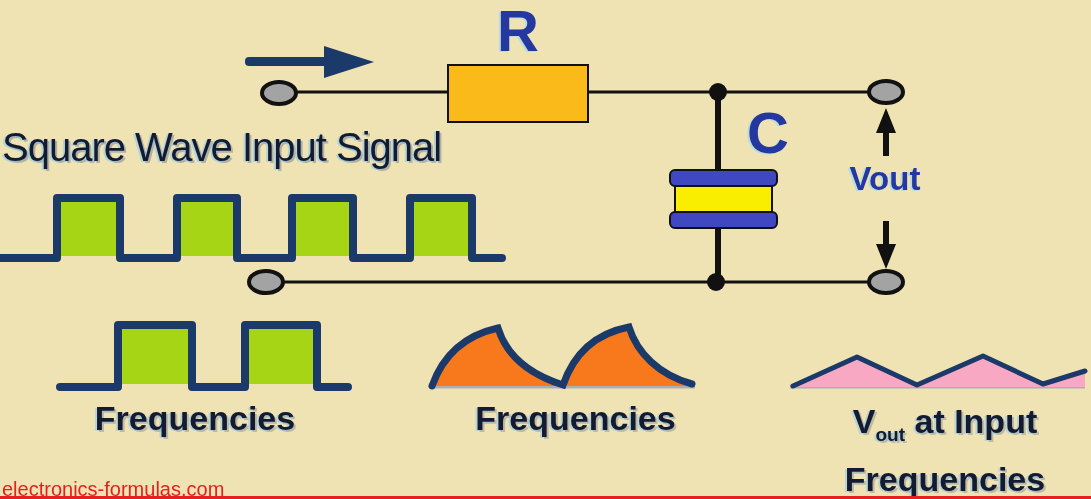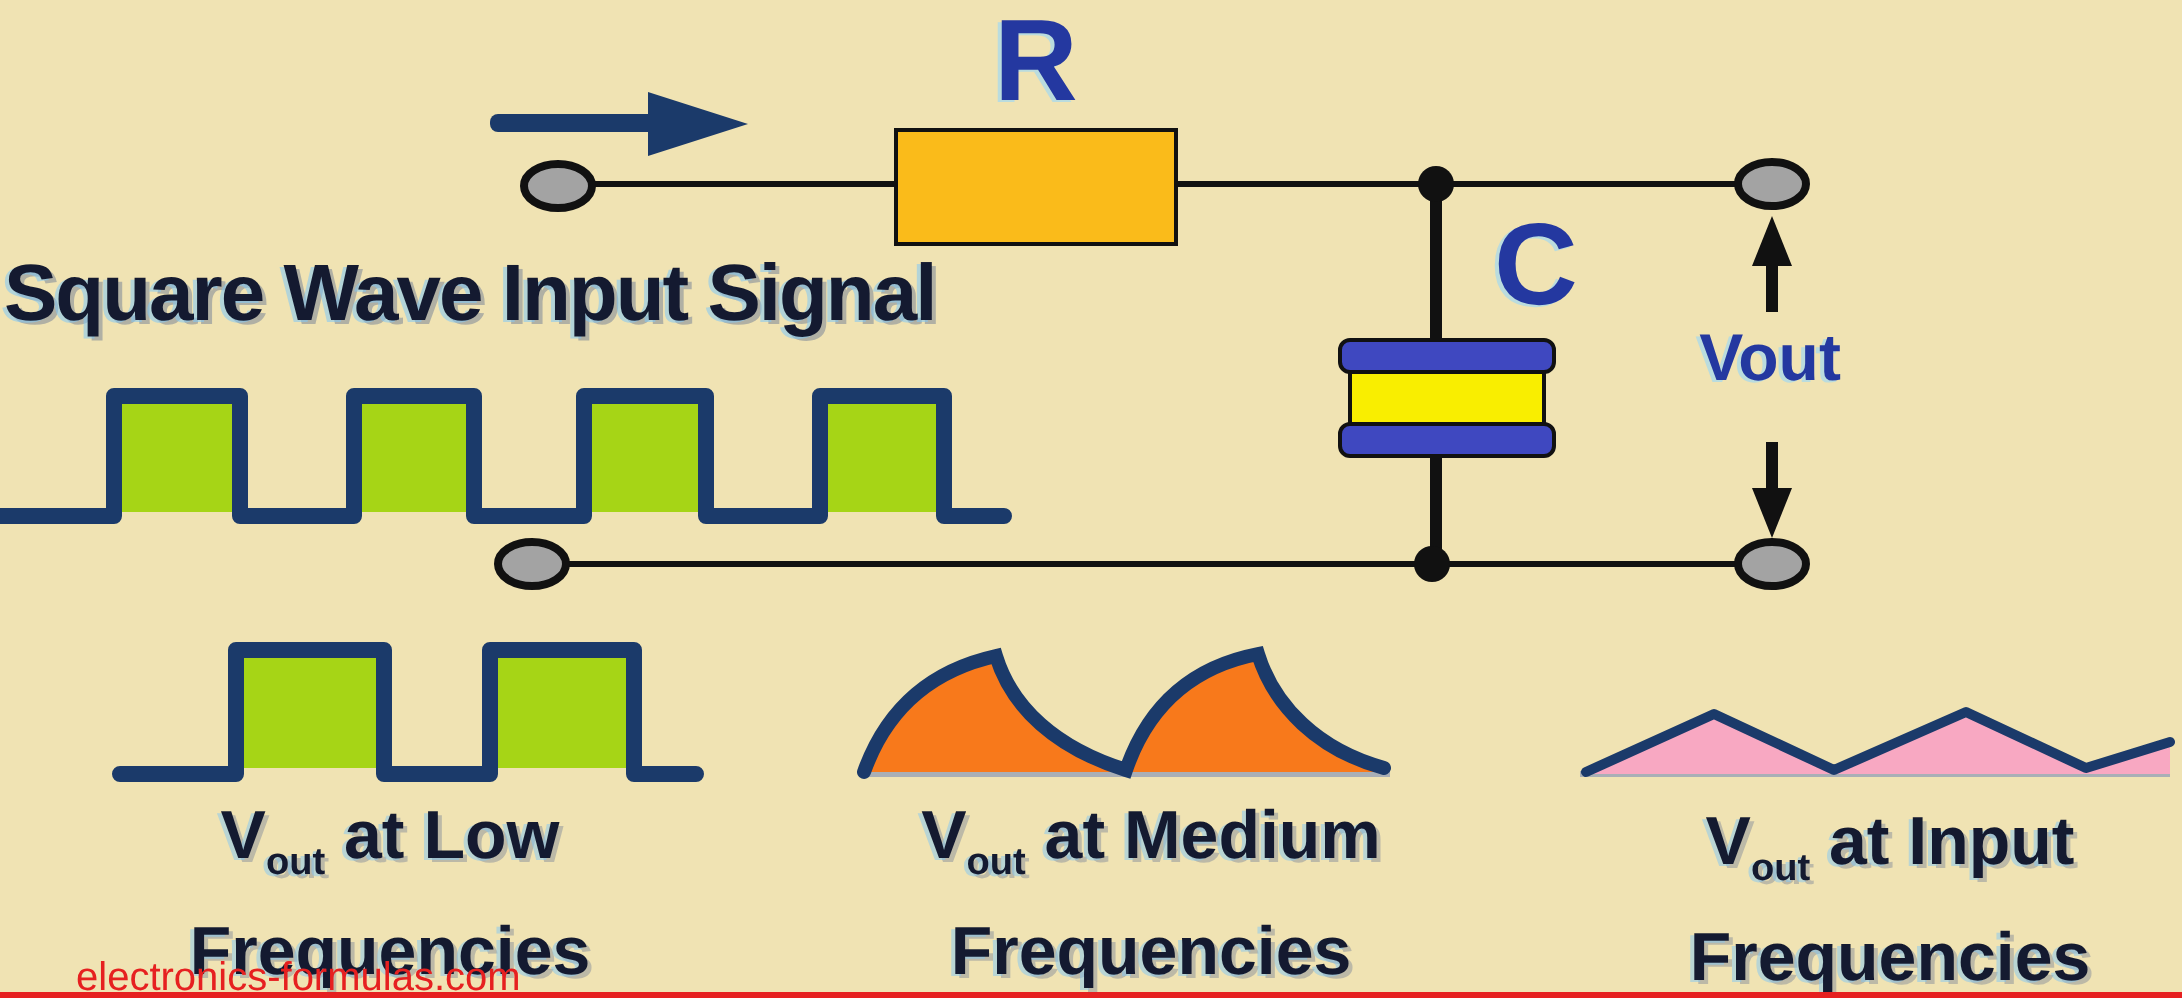--- a/index.html
+++ b/index.html
@@ -7,21 +7,21 @@
     position:relative;
     width:1091px;height:499px;
     background:#F0E3B3;
     overflow:hidden;
     font-family:"Liberation Sans", sans-serif;
   }
   svg{position:absolute;left:0;top:0;}
   .lbl{position:absolute;line-height:1.1;white-space:nowrap;}
   .title{
     left:2px;top:125px;width:520px;
-    font-size:40px;font-weight:bold;letter-spacing:-1px;
+    font-size:40px;font-weight:normal;letter-spacing:-1px;
     color:#141A30;
     text-shadow:-2px 1px 0 rgba(130,200,245,0.55), 2px 2px 0 rgba(30,60,130,0.30);
   }
   .blue-ref{
     font-size:58px;font-weight:bold;color:#2438A0;
     text-shadow:-2px 1px 0 rgba(150,215,250,0.6);
     text-align:center;line-height:1;
   }
   .r-ref{left:448px;top:2px;width:140px;}
   .c-ref{left:735px;top:104px;width:66px;}
@@ -30,21 +30,21 @@
     position:absolute;text-align:center;
     font-size:34px;font-weight:bold;color:#141A30;line-height:44px;
     text-shadow:-2px 1px 0 rgba(130,200,245,0.5), 2px 2px 0 rgba(30,60,130,0.25);
   }
   .wave-label sub{font-size:0.56em;font-weight:bold;}
   .low-label{left:50px;top:396px;width:290px;}
   .med-label{left:428px;top:396px;width:295px;}
   .high-label{left:795px;top:399px;width:300px;}
   .watermark{
     position:absolute;left:2px;bottom:0px;
-    font-size:20px;color:#E62020;line-height:1.0;margin-left:36px;
+    font-size:20px;color:#E62020;line-height:1.0;
   }
   .bottom-border{
     position:absolute;left:0;bottom:0;width:100%;height:3px;background:#E62020;
   }
 </style>
 </head>
 <body>
 
 <div id="stage">
 
@@ -110,26 +110,24 @@
     </g>
   </svg>
 
   <div class="lbl title">Square Wave Input Signal</div>
 
   <div class="lbl blue-ref r-ref">R</div>
   <div class="lbl blue-ref c-ref">C</div>
   <div class="lbl blue-ref vout-ref">Vout</div>
 
   <div class="wave-label low-label">
-    <div><span>V</span><sub>out</sub><span> at Low</span></div>
     <div>Frequencies</div>
   </div>
 
   <div class="wave-label med-label">
-    <div><span>V</span><sub>out</sub><span> at Medium</span></div>
     <div>Frequencies</div>
   </div>
 
   <div class="wave-label high-label">
     <div><span>V</span><sub>out</sub><span> at Input</span></div>
     <div>Frequencies</div>
   </div>
 
   <div class="bottom-border"></div>
   <div class="watermark">electronics-formulas.com</div>

